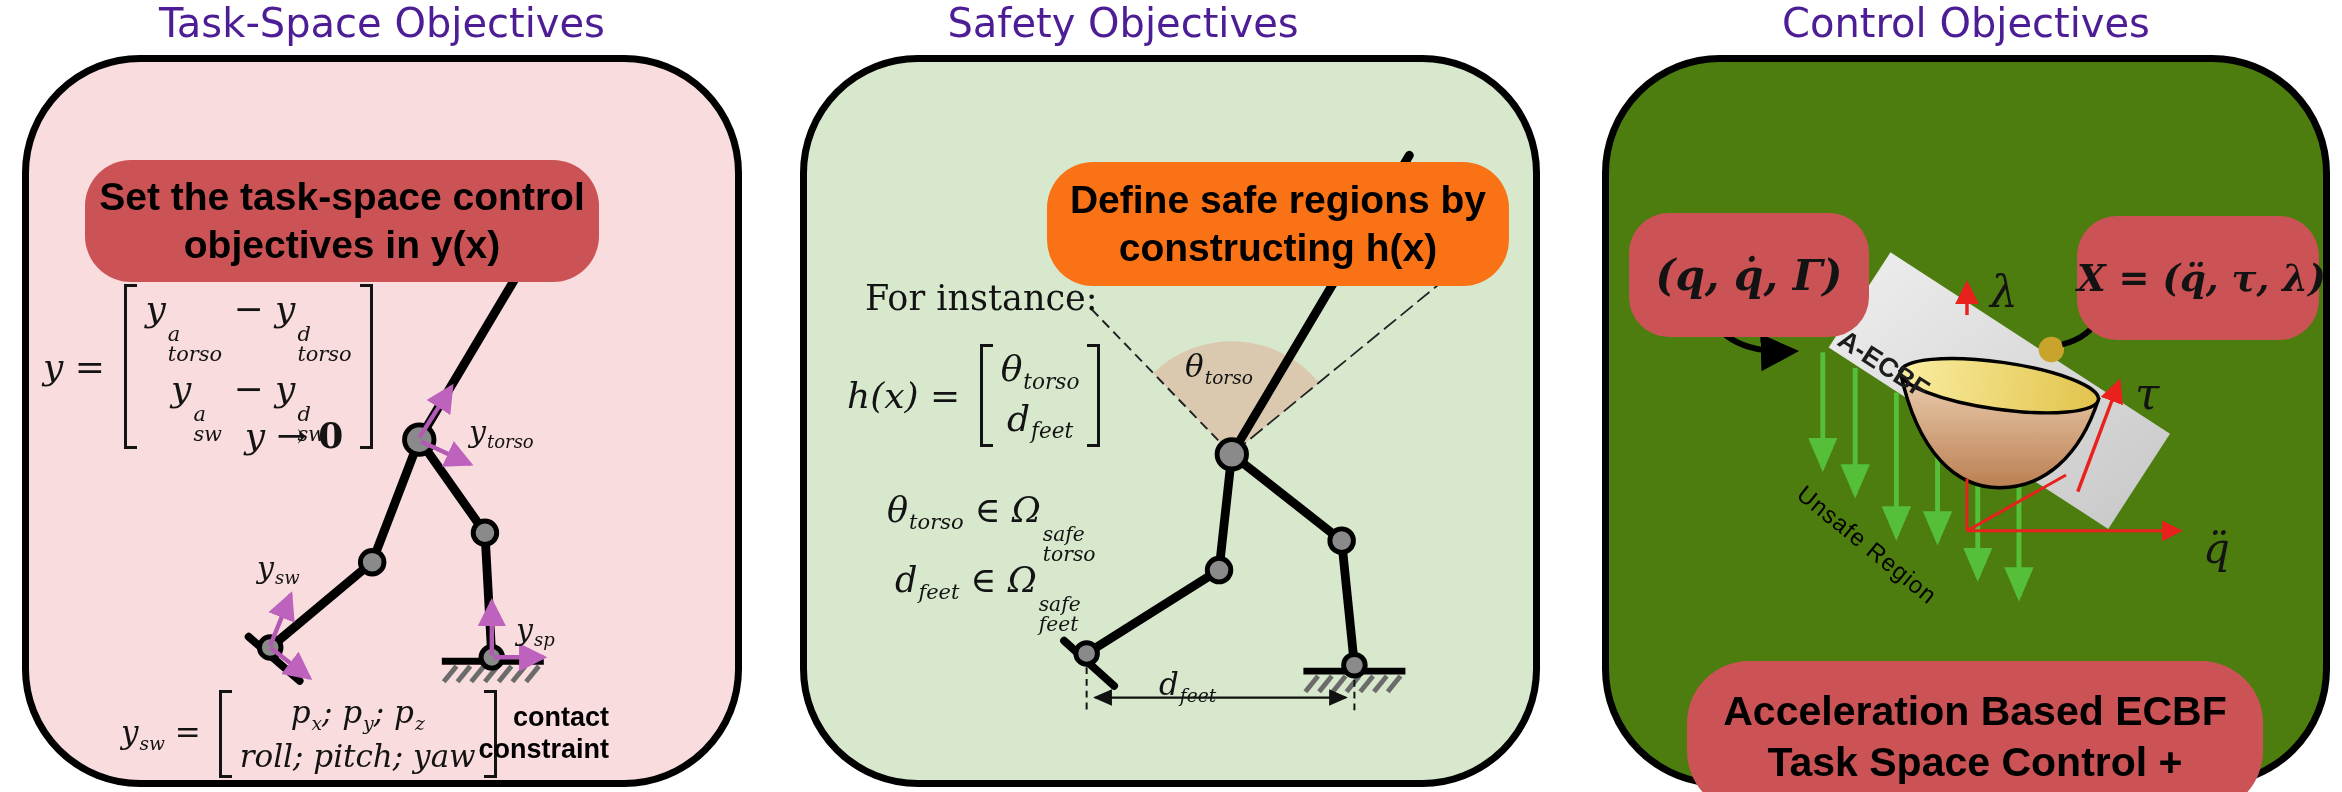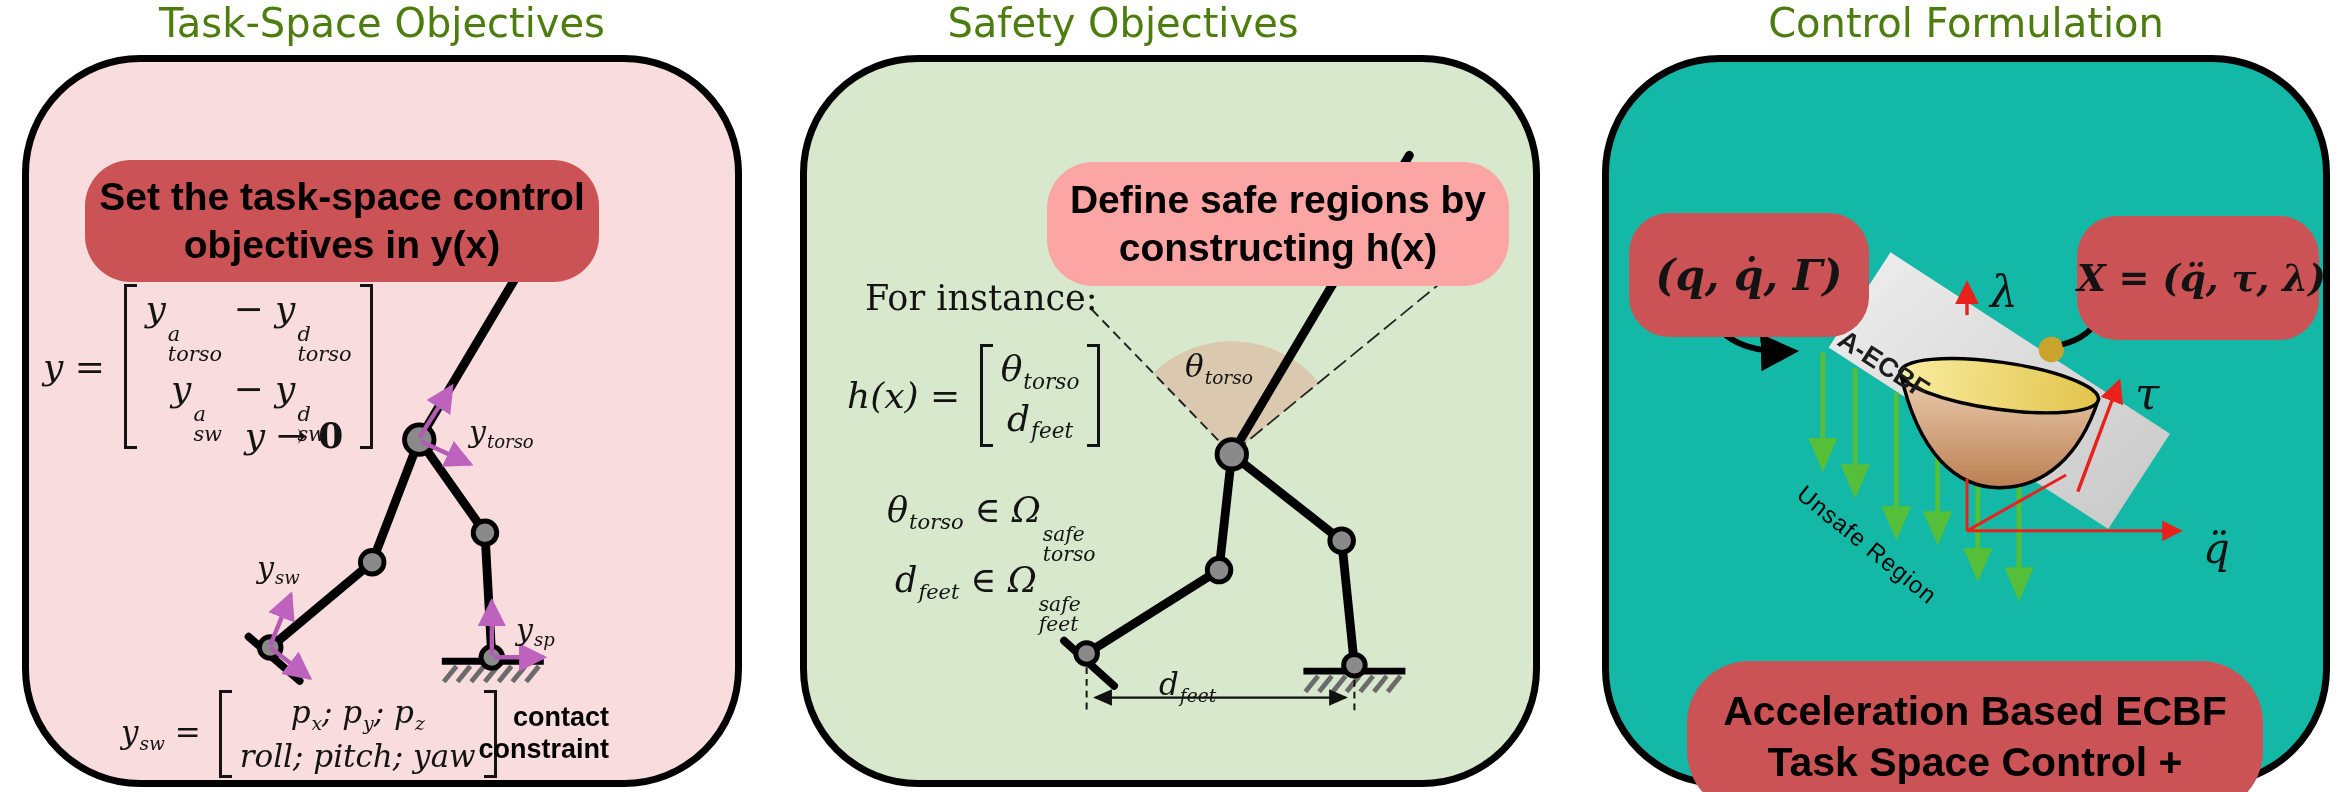--- a/index.html
+++ b/index.html
@@ -2,21 +2,21 @@
 <html><head>
 <meta charset="utf-8">
 <style>
   html,body{margin:0;padding:0;}
   body{
     position:relative;width:2342px;height:792px;background:#ffffff;
     font-family:"DejaVu Sans",sans-serif;overflow:hidden;
   }
   .title{
     position:absolute;top:0;height:48px;text-align:center;
-    font-size:40px;color:#4d7c0f;font-family:"DejaVu Sans",sans-serif;
+    font-size:40px;color:#4c1d95;font-family:"DejaVu Sans",sans-serif;
   }
   .panel{
     position:absolute;top:55px;height:732px;box-sizing:border-box;
     border:7px solid #000;border-radius:118px;
   }
   .panel-svg{position:absolute;left:0;top:0;}
   .hbox{
     position:absolute;border-radius:46px;display:flex;flex-direction:column;
     justify-content:center;text-align:center;
     font-family:"Liberation Sans",sans-serif;font-weight:bold;color:#000;margin-top:48px;
@@ -39,21 +39,21 @@
   .mrow{white-space:nowrap;}
   .lbl{position:absolute;}
   .sansbold{font-family:"Liberation Sans",sans-serif;font-weight:bold;color:#000;text-align:center;}
   .rot{transform-origin:0 0;}
 </style>
 </head>
 <body>
 
 <div class="title" style="left:22px;width:720px;">Task-Space Objectives</div>
 <div class="title" style="left:753px;width:740px;text-align:center;">Safety Objectives</div>
-<div class="title" style="left:1602px;width:728px;">Control Formulation</div>
+<div class="title" style="left:1602px;width:728px;">Control Objectives</div>
 
 <div class="panel" style="left:22px;width:720px;background:#f9dcde;">
 
   <svg class="panel-svg" width="706" height="718" viewBox="0 0 720 732">
     <defs>
       <marker id="mpurp1" markerWidth="8" markerHeight="7" refX="5.6" refY="3.2" orient="auto" markerUnits="strokeWidth">
         <path d="M0,0 L6.4,3.2 L0,6.4 Z" fill="#bd63bd"></path>
       </marker>
     </defs>
     <g>
@@ -185,21 +185,21 @@
       <circle cx="285" cy="603" r="11"></circle>
       <circle cx="558" cy="615" r="11"></circle>
     </g>
     <g stroke="#111">
       <line x1="285" y1="617" x2="285" y2="664" stroke-width="2" stroke-dasharray="7 5"></line>
       <line x1="558" y1="630" x2="558" y2="664" stroke-width="2" stroke-dasharray="7 5"></line>
       <line x1="294" y1="648" x2="549" y2="648" stroke-width="2.4" marker-start="url(#mthin2)" marker-end="url(#mthin2)"></line>
     </g>
   </svg>
 
-  <div class="hbox" style="left:240px;top:52px;width:462px;height:124px;background:#fca5a5;">
+  <div class="hbox" style="left:240px;top:52px;width:462px;height:124px;background:#f97316;">
     <span class="l">Define safe regions by</span>
     <span class="l">constructing h(x)</span>
   </div>
 
   <div class="lbl math" style="left:58px;top:216px;font-size:35px;font-style:normal;">For instance:</div>
 
   <div class="eqrow math" style="left:40px;top:282px;font-size:36px;">
     <span><span class="mt">h(x)</span><span class="mt"> = </span></span>
     <span class="matrix">
       <span class="lbr"></span>
@@ -217,21 +217,21 @@
         </span></span></div>
   <div class="lbl math" style="left:88px;top:498px;font-size:35px;"><span class="mtok"><span>d</span><span class="subin">feet</span></span><span class="mt"> ∈ </span><span class="mtok"><span>Ω</span><span class="ss">
           <span class="s">safe</span>
           <span class="s">feet</span>
         </span></span></div>
 
   <div class="lbl math" style="left:378px;top:286px;font-size:31px;"><span class="mtok"><span>θ</span><span class="subin">torso</span></span></div>
   <div class="lbl math" style="left:352px;top:604px;font-size:31px;"><span class="mtok"><span>d</span><span class="subin">feet</span></span></div>
 </div>
 
-<div class="panel" style="left:1602px;width:728px;background:#14b8a6;">
+<div class="panel" style="left:1602px;width:728px;background:#4d7c0f;">
 
   <svg class="panel-svg" width="714" height="718" viewBox="0 0 728 732">
     <defs>
       <linearGradient id="planeGrad" x1="0" y1="0" x2="1" y2="1">
         <stop offset="0" stop-color="#efefef"></stop>
           <stop offset="1" stop-color="#c7c7c7"></stop>
       </linearGradient>
       <linearGradient id="bowlTop" x1="0" y1="0" x2="1" y2="0">
         <stop offset="0" stop-color="#f9eda0"></stop>
           <stop offset="1" stop-color="#e2c34c"></stop>

